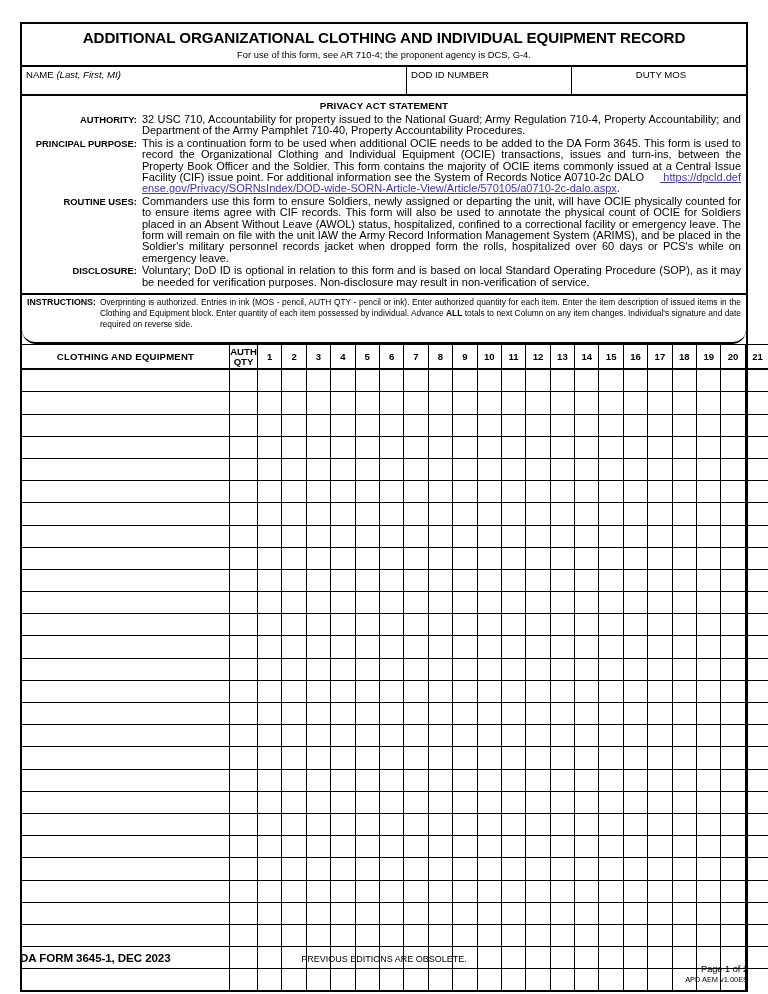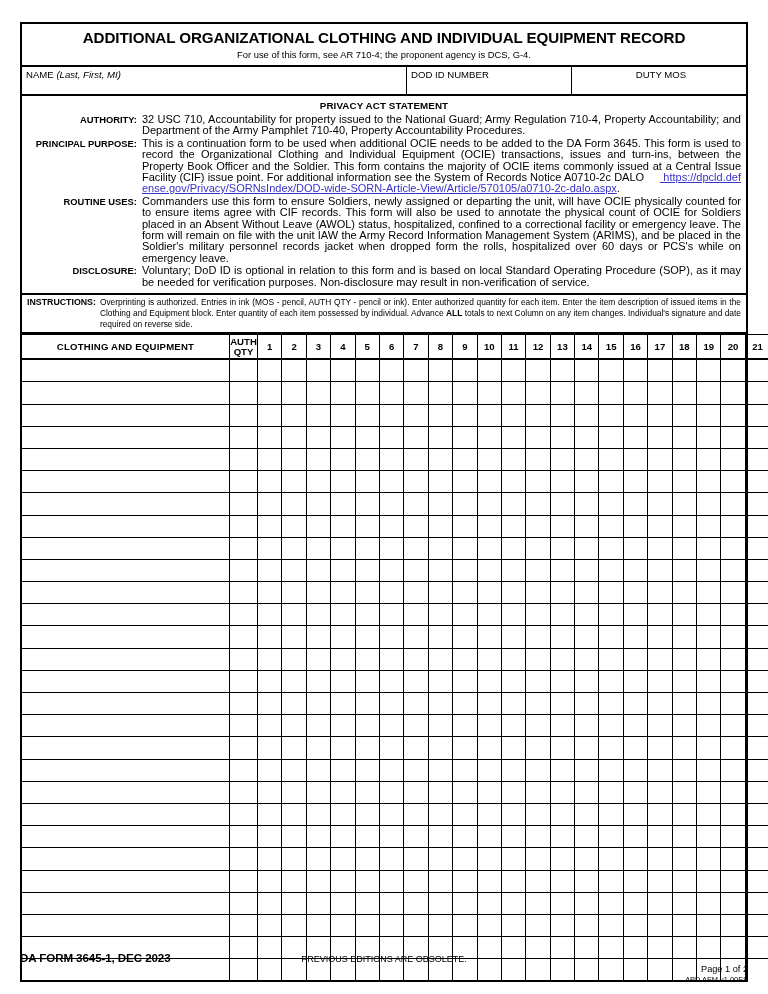--- a/index.html
+++ b/index.html
@@ -104,22 +104,23 @@
   .pa-text .link {
     color: #3a33c8;
     text-decoration: underline;
     word-break: break-all;
     margin-left: 16px;
   }
 
   
   .instr-block {
     border-bottom: 2px solid #000;
-    padding: 2px 5px 3px 5px;
+    padding: 2px 5px 13px 5px;
     display: flex;
+    border-radius: 14px;
   }
   .instr-label {
     font-size: 8.8px;
     font-weight: bold;
     line-height: 10.6px;
     white-space: nowrap;
     padding-right: 4px;
   }
   .instr-text {
     flex: 1;

